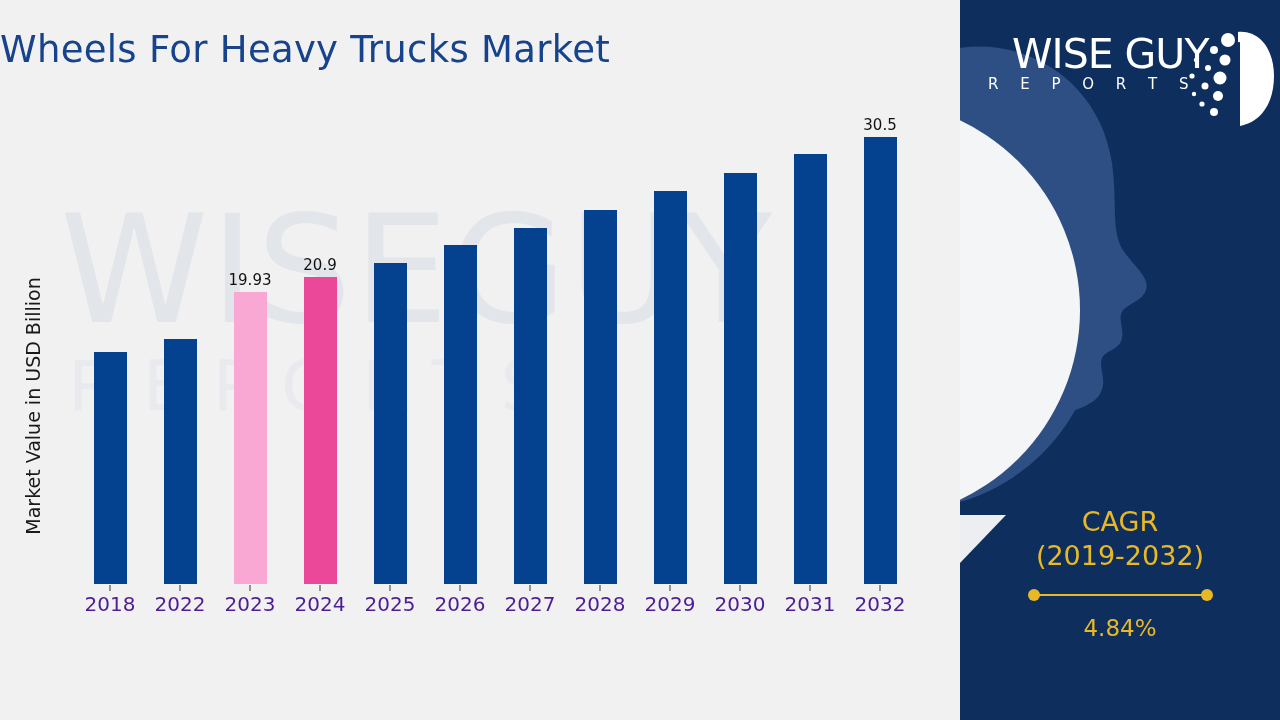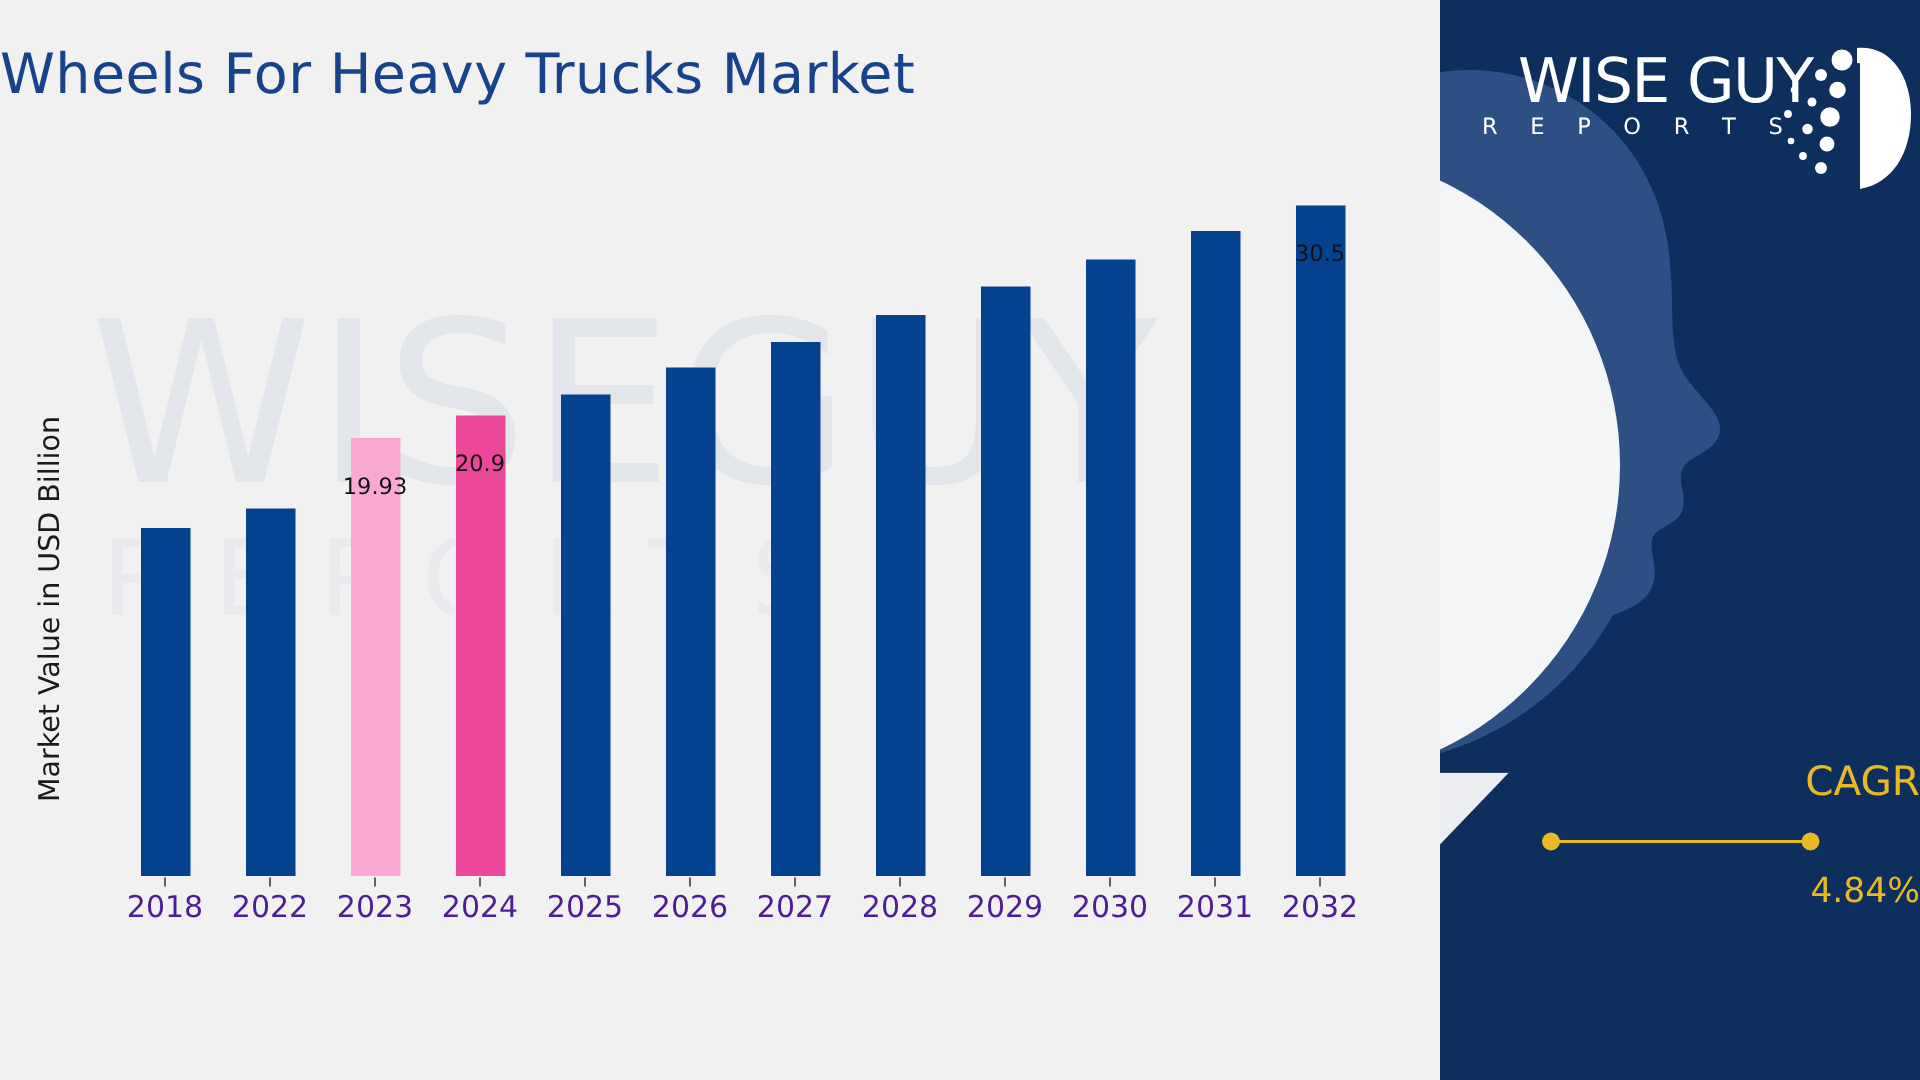--- a/index.html
+++ b/index.html
@@ -63,21 +63,20 @@
   .bar{
     width:33px;
     background:#04428f;
     position:relative;
   }
   .bar-label{
     position:absolute;
     left:50%; transform:translateX(-50%);
     font-size:15px; color:#111; white-space:nowrap;
     font-family:"DejaVu Sans", sans-serif;
-    margin-top:44px;
   }
   .tick{
     position:absolute; bottom:-7px; left:50%; transform:translateX(-50%);
     width:1px; height:6px; background:#333;
   }
   .xtick-row{
     position:absolute; left:75px; top:592px; width:840px; height:24px;
     display:flex;
   }
   .xtick{
@@ -123,21 +122,21 @@
     font-size:41px; font-weight:400; color:#ffffff;
     letter-spacing:-1px; line-height:1; white-space:nowrap;margin-left:40px;
   }
   .logo-sub{
     font-family:"DejaVu Sans", sans-serif;
     font-size:15px; font-weight:400; color:#ffffff;
     letter-spacing:8.5px; line-height:1; margin-top:2px; margin-left:16px; white-space:nowrap;
   }
 
   .cagr-block{
-    position:absolute; left:0; top:505px; width:320px; text-align:right;
+    position:absolute; left:0; top:505px; width:320px; text-align:center;
   }
   .cagr-title{
     font-family:"DejaVu Sans", sans-serif;
     font-size:27px; color:#e8b923; line-height:1.26;
   }
   .cagr-sep{
     position:relative; margin:16px auto 0; width:185px; height:12px;
   }
   .cagr-sep .line{
     position:absolute; left:6px; right:6px; top:5px; height:2px; background:#e8b923;
@@ -285,20 +284,21 @@
         <circle cx="34" cy="76" r="2.6" fill="#ffffff"></circle>
         <circle cx="46" cy="84" r="4" fill="#ffffff"></circle>
         <circle cx="26" cy="66" r="2.2" fill="#ffffff"></circle>
         <circle cx="24" cy="48" r="2.6" fill="#ffffff"></circle>
         <circle cx="28" cy="32" r="2.2" fill="#ffffff"></circle>
       </svg>
     </div>
 
     <div class="cagr-block">
       <div class="cagr-title">CAGR</div>
+      <div class="cagr-title">(2019-2032)</div>
       <div class="cagr-sep">
         <span class="dot l"></span>
         <span class="line"></span>
         <span class="dot r"></span>
       </div>
       <div class="cagr-value">4.84%</div>
     </div>
 
   </div>
 </div>

